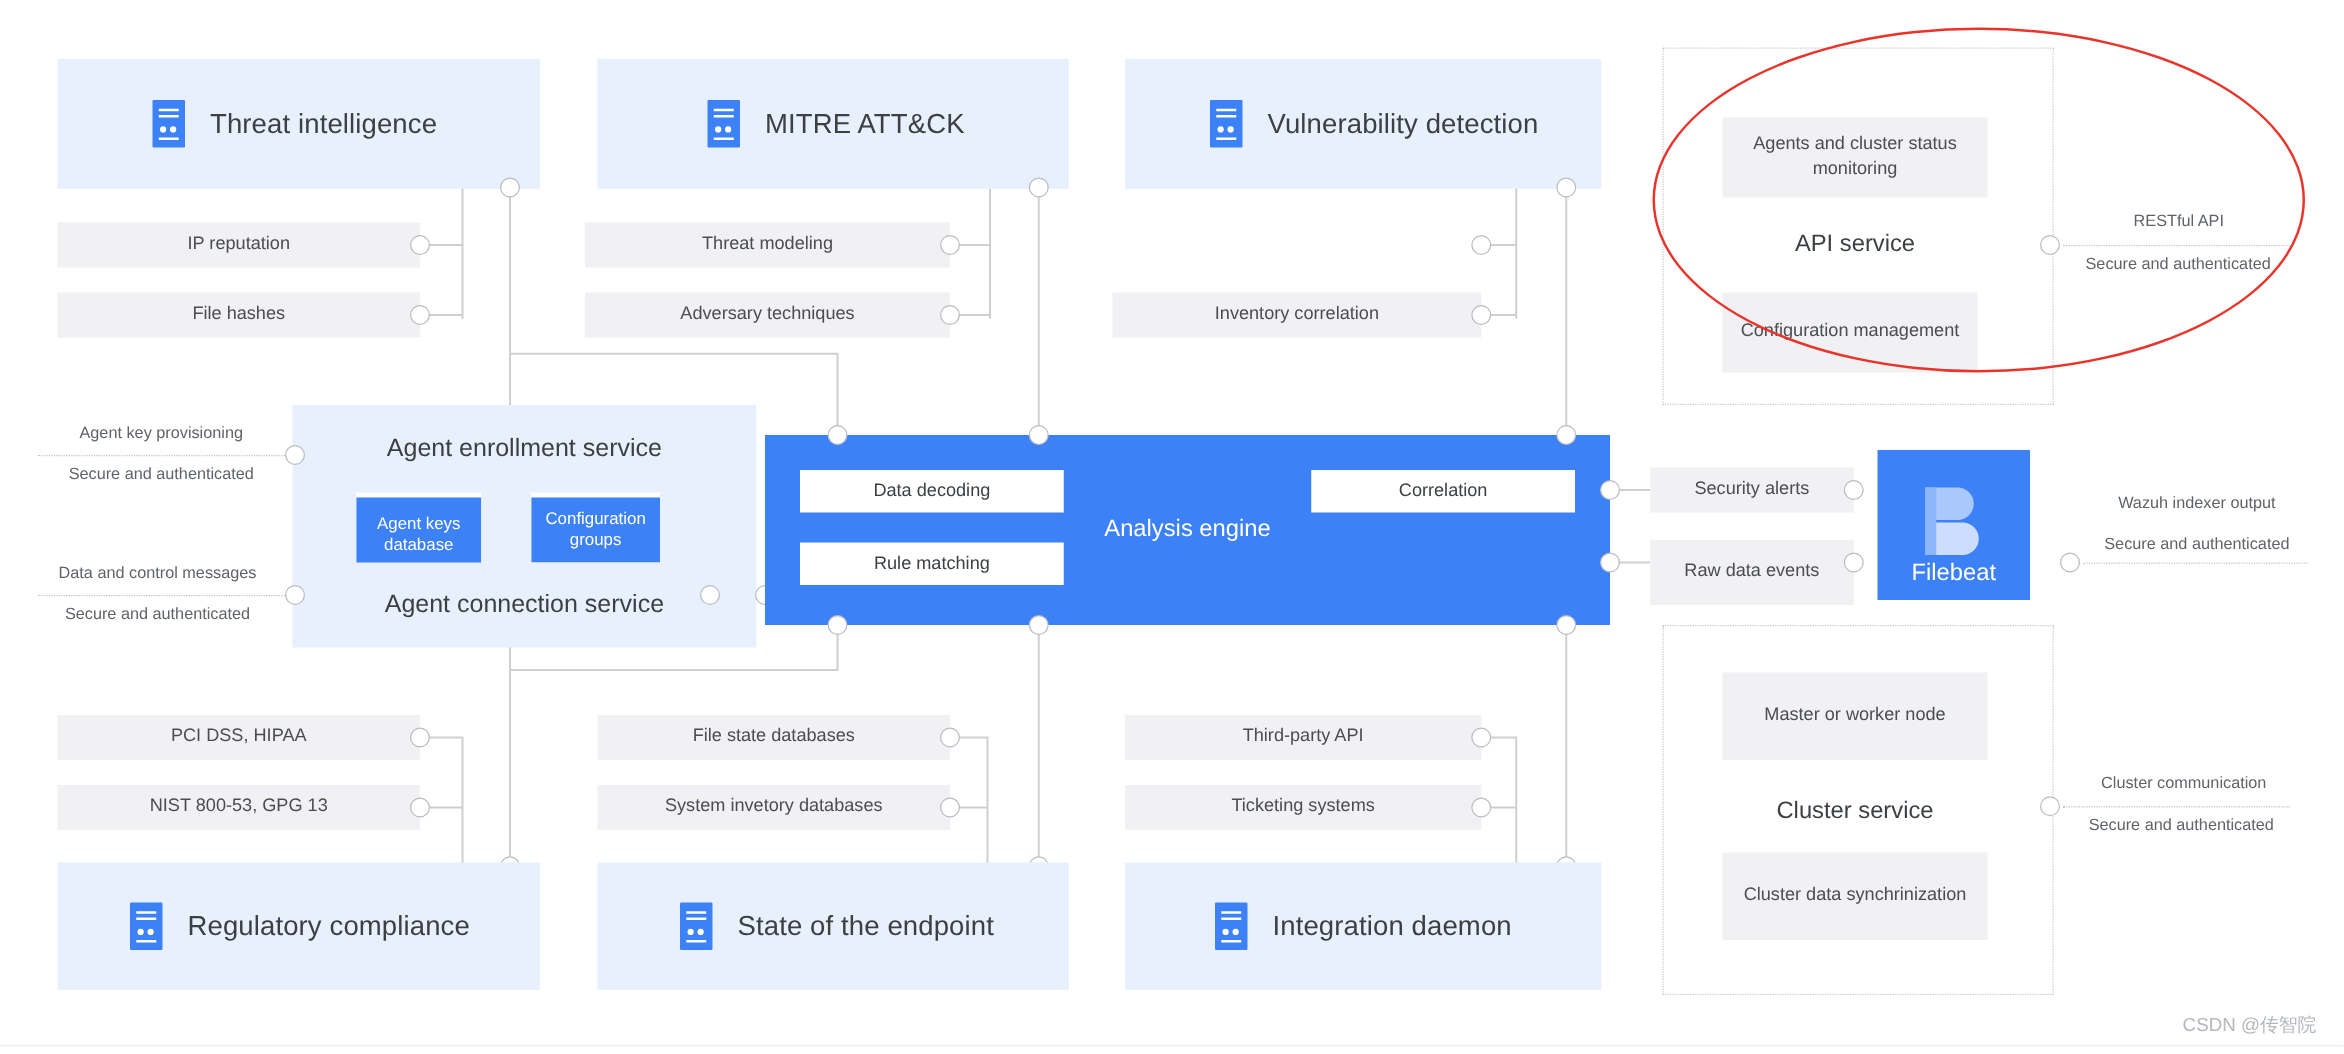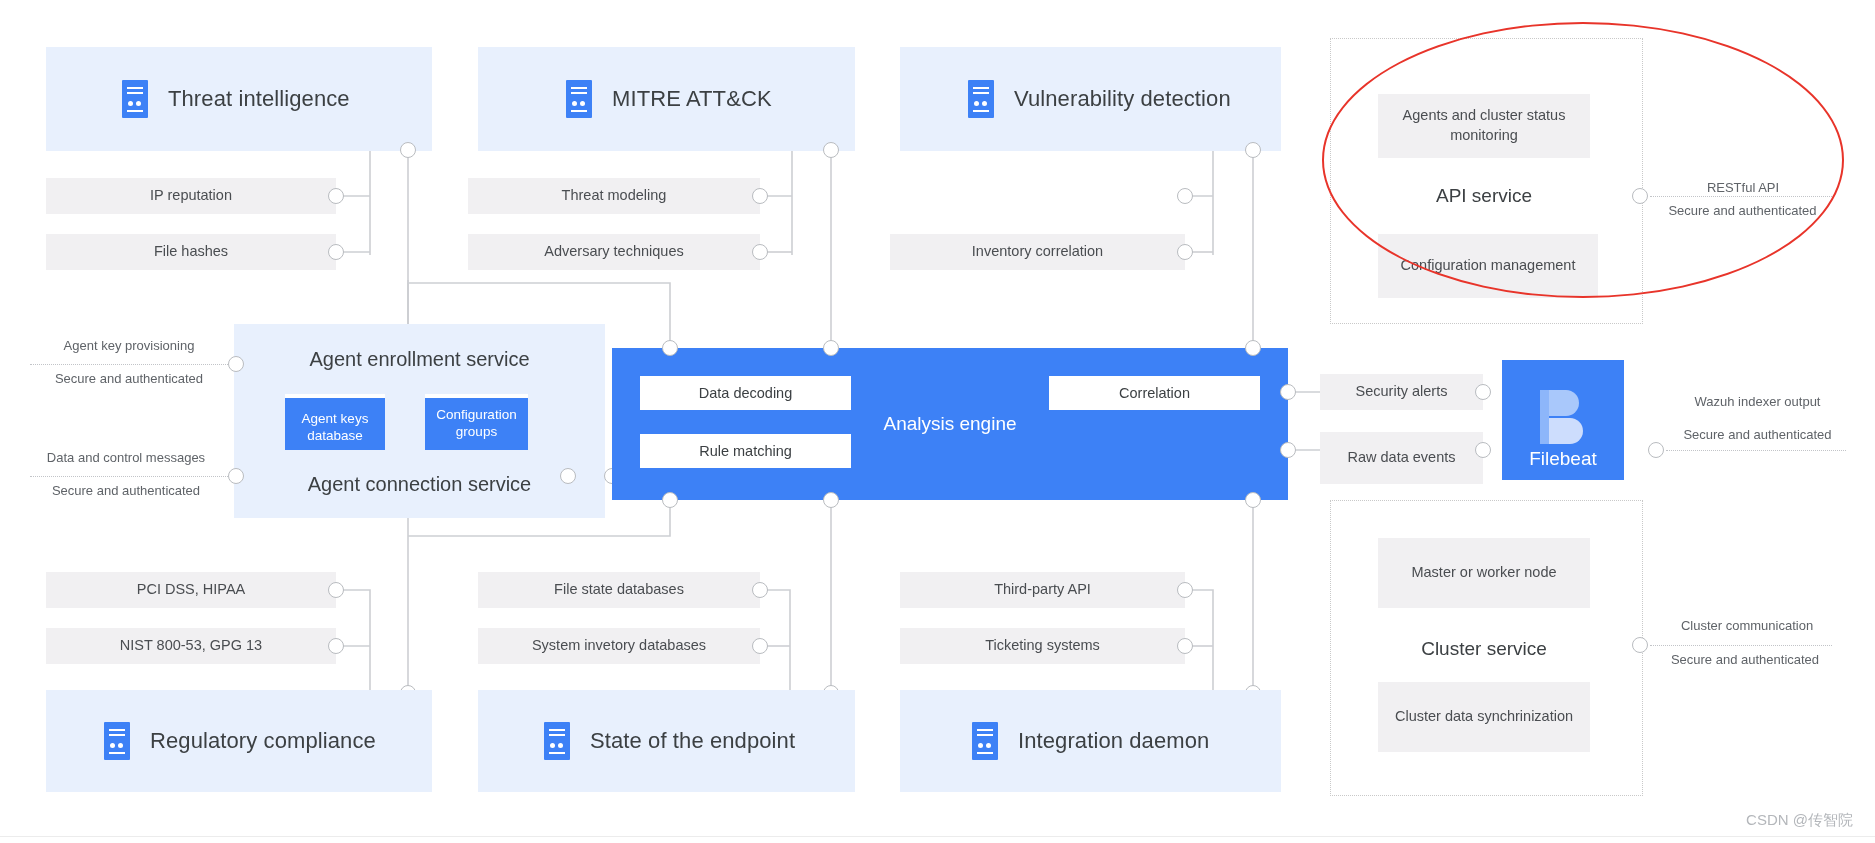--- a/index.html
+++ b/index.html
@@ -164,24 +164,24 @@
     <div class="ttl" style="margin-left:20px;">Vulnerability detection</div>
   </div>
   <div class="abs gbox" style="left:890px;top:234px;width:295px;height:36px;">Inventory correlation</div>
   <div class="abs dot" style="left:1177px;top:188px;width:16px;height:16px;"></div>
   <div class="abs dot" style="left:1177px;top:244px;width:16px;height:16px;"></div>
   <div class="abs dot" style="left:1245px;top:142px;width:16px;height:16px;"></div>
 
   <div class="abs dotbox" style="left:1330px;top:38px;width:313px;height:286px;"></div>
   <div class="abs gbox" style="left:1378px;top:94px;width:212px;height:64px;">Agents and cluster status monitoring</div>
   <div class="abs svc-name" style="left:1378px;top:185px;width:212px;">API service</div>
-  <div class="abs gbox" style="left:1378px;top:234px;width:220px;height:64px;">Configuration management</div>
+  <div class="abs gbox" style="left:1378px;top:234px;width:204px;height:64px;">Configuration management</div>
   <div class="abs dot" style="left:1632px;top:188px;width:16px;height:16px;"></div>
   <div class="abs dashln" style="left:1650px;top:196px;width:182px;"></div>
-  <div class="abs ann" style="left:1648px;top:169px;width:190px;margin-top:11px;">RESTful API</div>
+  <div class="abs ann" style="left:1648px;top:169px;width:190px;">RESTful API</div>
   <div class="abs ann" style="left:1640px;top:203px;width:205px;">Secure and authenticated</div>
   <div class="abs ellipse" style="left:1322px;top:22px;width:522px;height:276px;"></div>
 
   <div class="abs lz" style="left:234px;top:324px;width:371px;height:70px;">
     <div class="zlabel">Agent enrollment service</div>
   </div>
   <div class="abs dot" style="left:228px;top:356px;width:16px;height:16px;"></div>
   <div class="abs dashln" style="left:30px;top:364px;width:198px;"></div>
   <div class="abs ann" style="left:26px;top:338px;width:206px;">Agent key provisioning</div>
   <div class="abs ann" style="left:26px;top:371px;width:206px;">Secure and authenticated</div>

